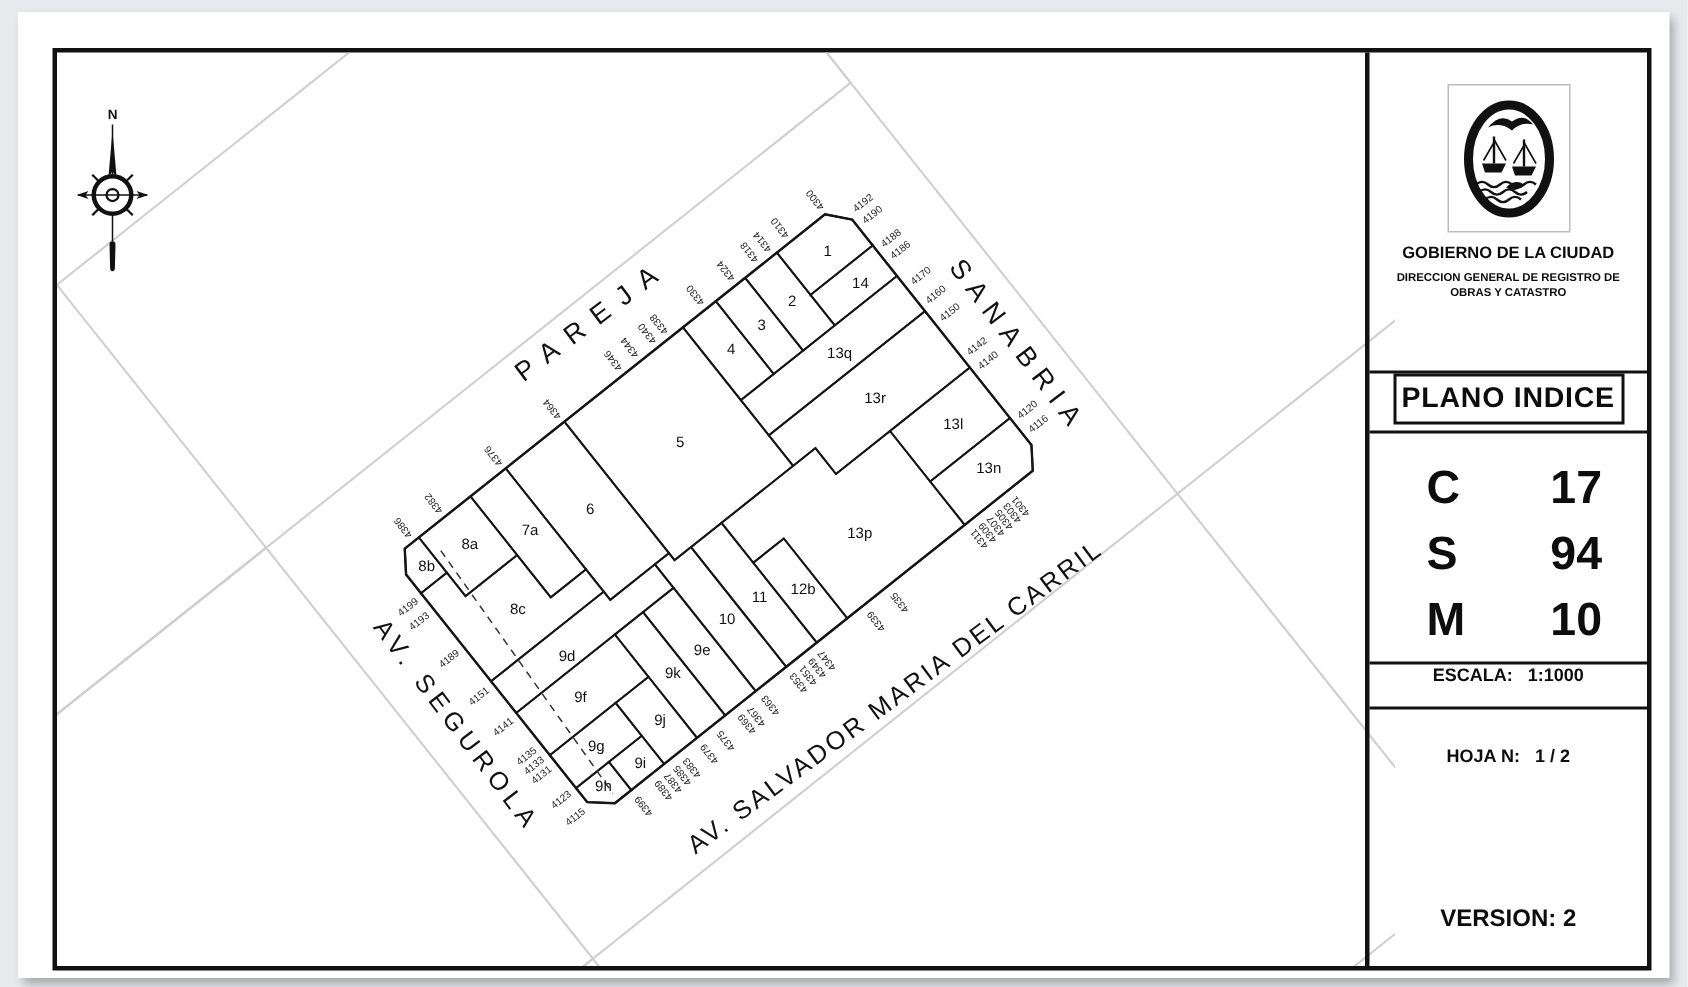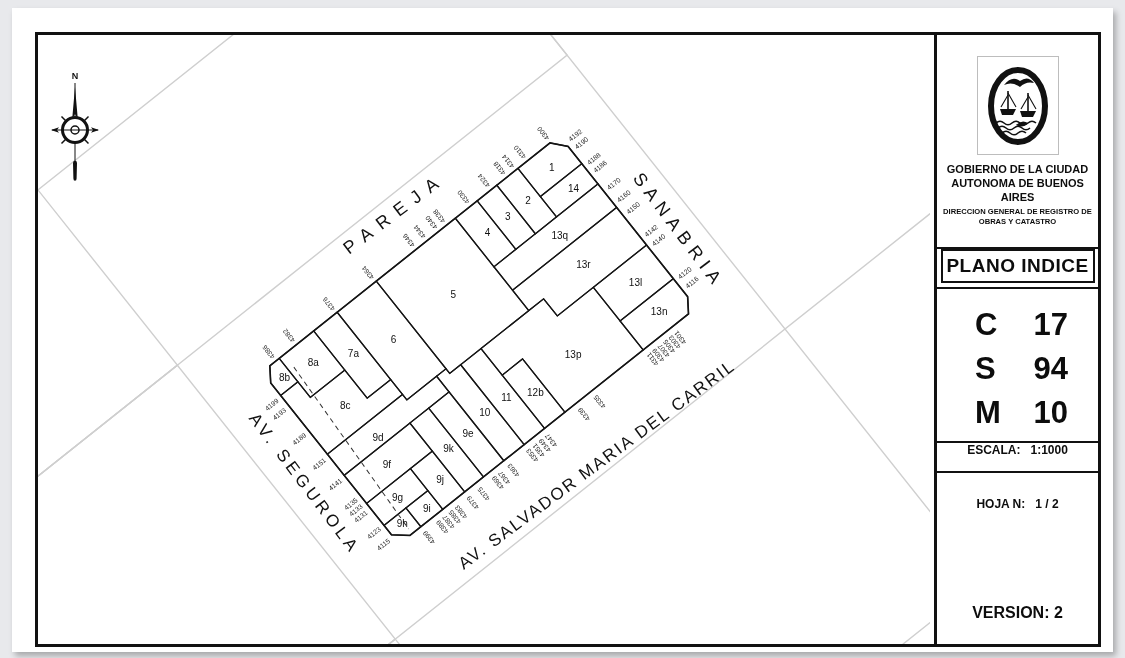--- a/index.html
+++ b/index.html
@@ -2,21 +2,21 @@
 <html><head>
 <meta charset="utf-8">
 <style>
   html,body{margin:0;padding:0;background:#e8e9ec;width:1125px;height:658px;overflow:hidden;
             font-family:"Liberation Sans",sans-serif;}
   .page{position:absolute;left:12px;top:8px;width:1101px;height:644px;background:#ffffff;
         box-shadow:3px 4px 6px rgba(0,0,0,.28);}
   .frame{position:absolute;left:23px;top:24px;width:1066px;height:615px;border:3px solid #111;
          box-sizing:border-box;background:#fff;}
   .map-area{position:absolute;left:0;top:0;width:892px;height:609px;overflow:hidden;}
-  .panel{position:absolute;right:0;top:0;width:164px;height:609px;border-left:3px solid #111;
+  .panel{position:absolute;right:0;top:0;width:188px;height:609px;border-left:3px solid #111;
          box-sizing:border-box;display:flex;flex-direction:column;color:#0d0d0d;}
   .sec{box-sizing:border-box;}
   .sec-logo{height:214px;border-bottom:2px solid #111;text-align:center;}
   .logo-box{width:80px;height:97px;border:1px solid #bdbdbd;margin:21px auto 8px auto;
             display:flex;align-items:center;justify-content:center;}
   .org1{font-size:11px;font-weight:bold;line-height:1.25;}
   .org2{font-size:7.6px;font-weight:bold;line-height:1.3;margin-top:3px;}
   .sec-title{height:40px;border-bottom:2px solid #111;display:flex;justify-content:center;}
   .title-box{border:2px solid #111;width:150px;height:30px;display:flex;align-items:center;
              justify-content:center;font-size:19px;font-weight:bold;letter-spacing:.5px;}
@@ -237,21 +237,20 @@
             <path d="M34 46 L50 46 L47 52 L36 52 Z" fill="#111"></path>
             <path d="M22 28 L30 42 M22 30 L15 42 M42 30 L50 44 M42 32 L35 44" stroke="#111" stroke-width="1.1" fill="none"></path>
             <path d="M10 58 q4 -3.5 8 0 t8 0 t8 0 t8 0 t8 0" stroke="#111" stroke-width="1.6" fill="none"></path>
             <path d="M12 63 q4 -3.5 8 0 t8 0 t8 0 t8 0" stroke="#111" stroke-width="1.6" fill="none"></path>
             <path d="M16 68 q4 -3.5 8 0 t8 0 t8 0" stroke="#111" stroke-width="1.6" fill="none"></path>
             <path d="M30 60 q6 -6 12 -2 q-5 6 -12 2 Z" fill="#111"></path>
           </svg>
         </div>
         <div class="org1">
           <div>GOBIERNO DE LA CIUDAD</div>
-          <div>AUTONOMA DE BUENOS AIRES</div>
         </div>
         <div class="org2">
           <div>DIRECCION GENERAL DE REGISTRO DE</div>
           <div>OBRAS Y CATASTRO</div>
         </div>
       </div>
 
       <div class="sec sec-title">
         <div class="title-box">PLANO INDICE</div>
       </div>

